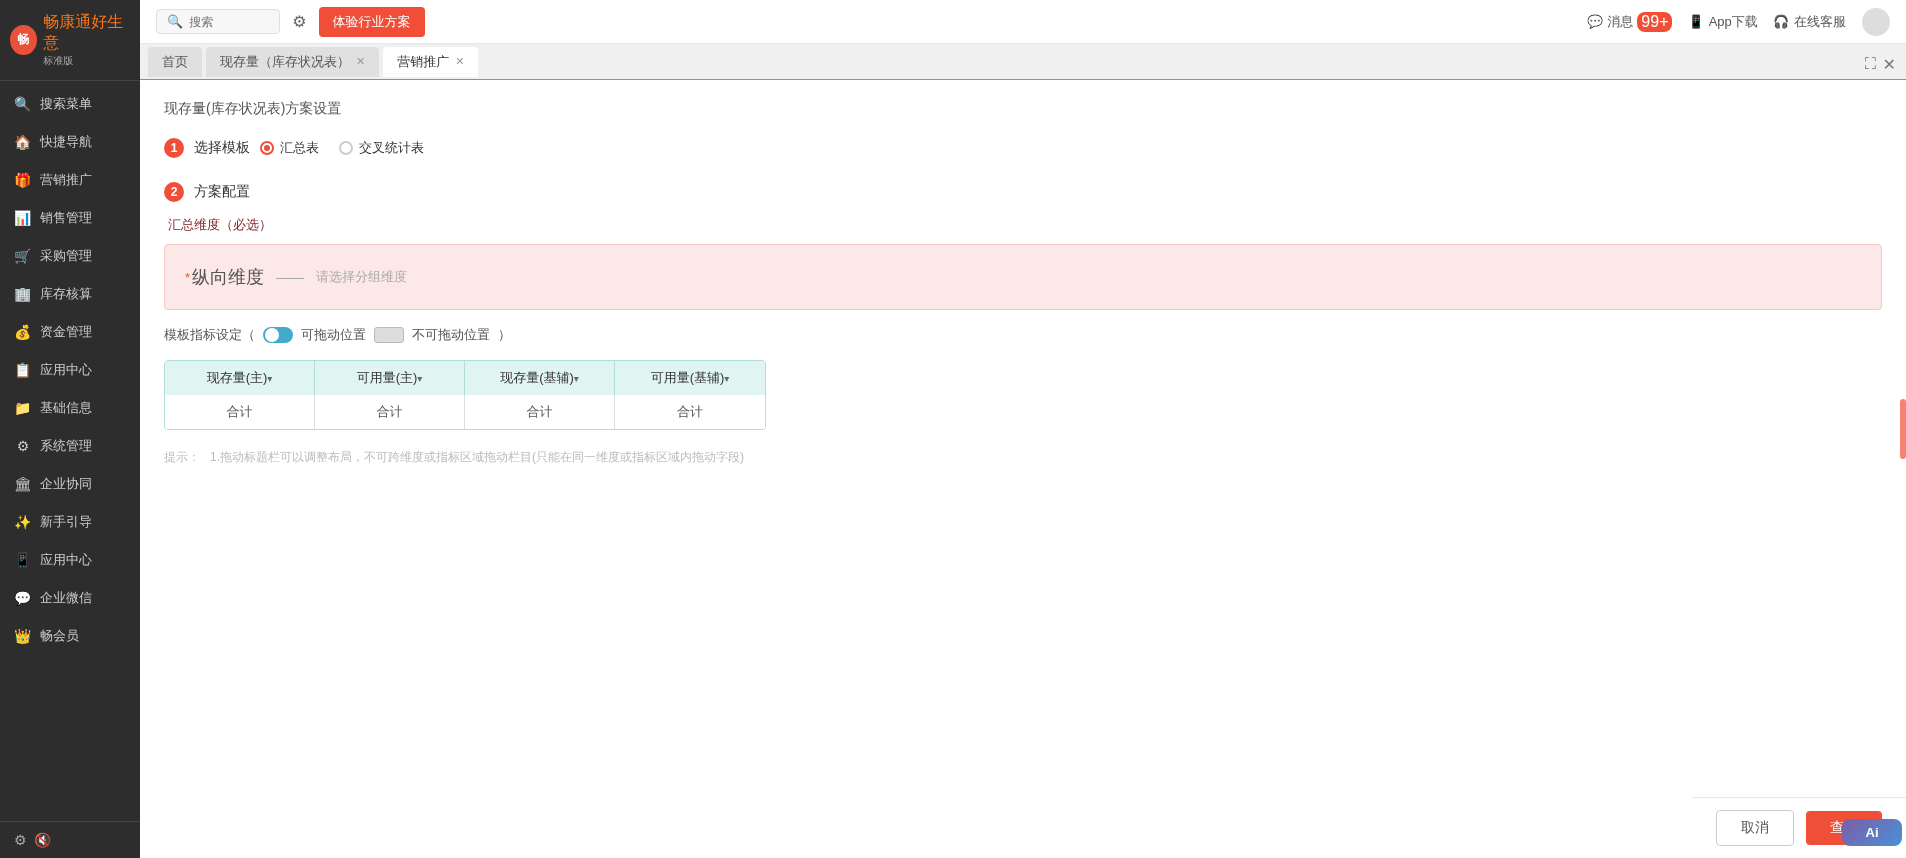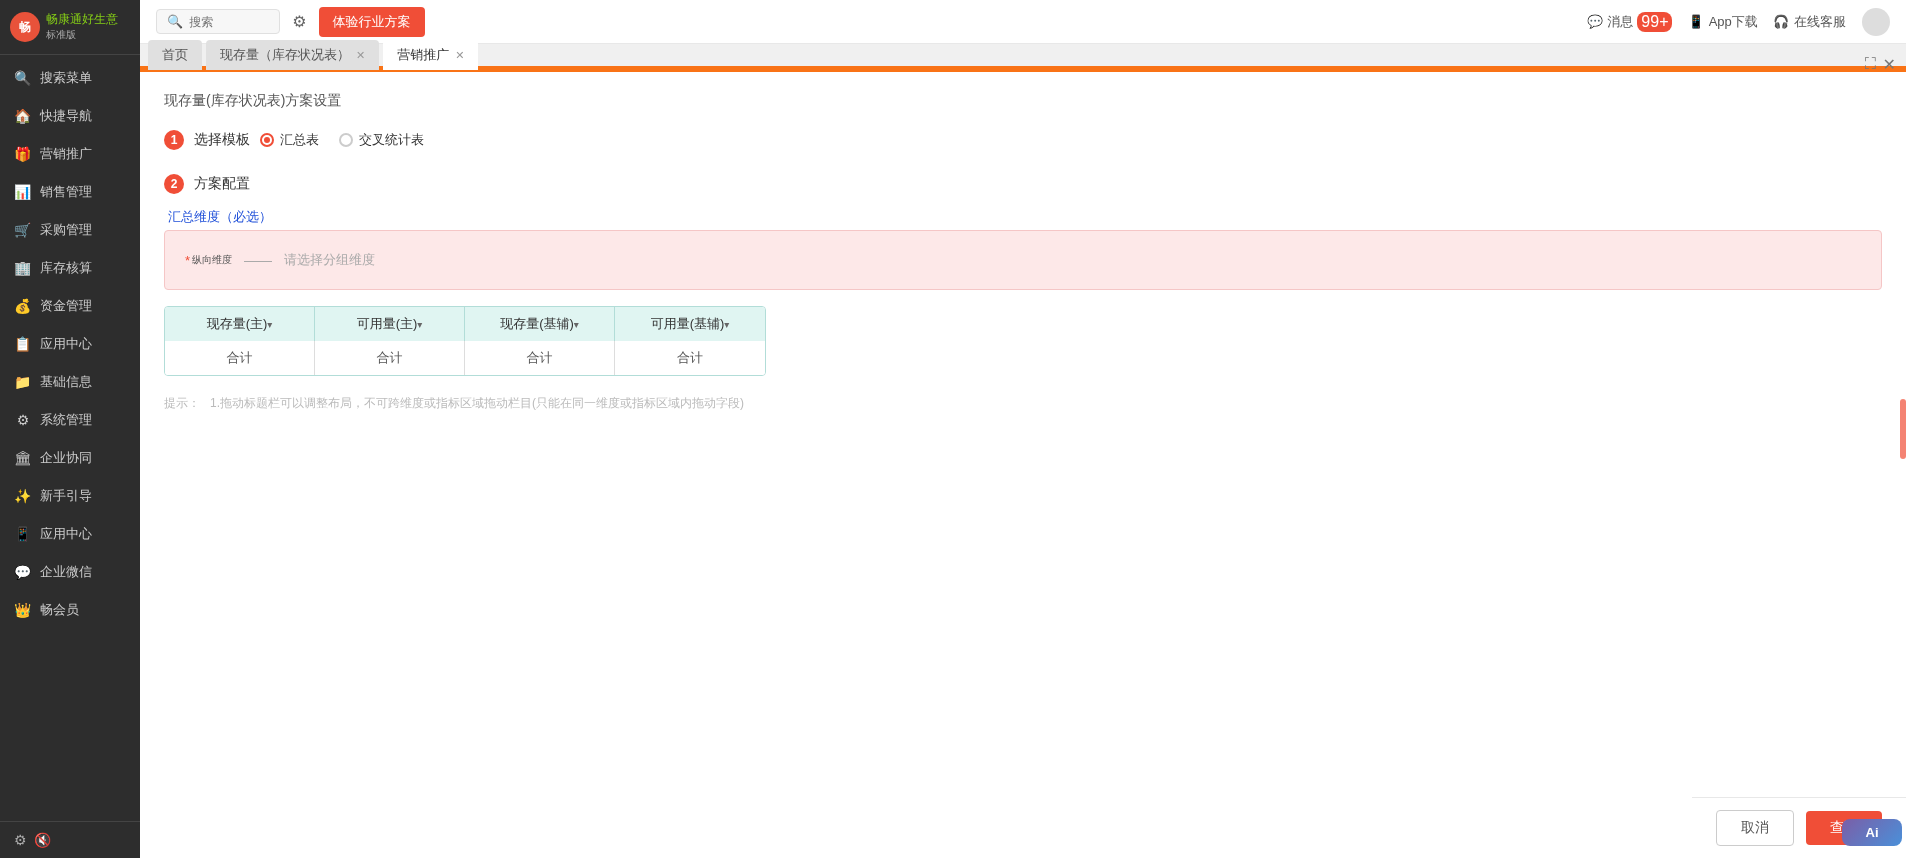--- a/index.html
+++ b/index.html
@@ -22,21 +22,21 @@
       gap: 6px;
       border-bottom: 1px solid #444;
     }
     .sidebar-logo-icon {
       width: 30px; height: 30px;
       background: #e8523a;
       border-radius: 50%;
       display: flex; align-items: center; justify-content: center;
       color: white; font-size: 12px; font-weight: bold;
     }
-    .sidebar-logo-text { font-size: 12px; color: #84cc16; line-height: 1.3; }
+    .sidebar-logo-text { font-size: 16px; color: #f97316; line-height: 1.3; }
     .sidebar-logo-badge { font-size: 10px; color: #aaa; }
     .sidebar-nav { flex: 1; overflow-y: auto; padding: 4px 0; }
     .sidebar-item {
       display: flex; align-items: center; gap: 8px;
       padding: 10px 14px; cursor: pointer; color: #ccc;
       font-size: 13px; transition: background 0.2s;
     }
     .sidebar-item .s-icon { width: 18px; height: 18px; display: flex; align-items: center; justify-content: center; font-size: 14px; }
     .sidebar-footer {
       display: flex; align-items: center; gap: 8px;
@@ -77,23 +77,23 @@
       font-size: 16px; padding: 1px 4px;
     }
     .topbar-avatar {
       width: 28px; height: 28px; border-radius: 50%; background: #ddd;
     }
 
     
     .tabs-bar {
       background: #f0f0f0;
       display: flex; align-items: center;
-      border-bottom: 6px solid #f97316;
+      border-bottom: 1px solid #f97316;
       padding: 0 8px;
-      height: 28px;
+      height: 36px;
     }
     .tab {
       display: flex; align-items: center; gap: 6px;
       padding: 6px 14px; font-size: 13px; cursor: pointer; color: #555;
       background: #e0e0e0; border-radius: 4px 4px 0 0; margin-right: 2px;
     }
     .tab.active { background: #fff; color: #333; font-weight: 500; }
     .tab-close { color: #999; font-size: 11px; cursor: pointer; }
 
     
@@ -118,29 +118,29 @@
     .template-options { display: flex; align-items: center; gap: 20px; text-align: center; }
     .radio-option { display: flex; align-items: center; gap: 6px; cursor: pointer; font-size: 13px; color: #333; }
     .radio-dot {
       width: 14px; height: 14px; border-radius: 50%; border: 2px solid #ccc;
       display: flex; align-items: center; justify-content: center;
     }
     .radio-dot.checked { border-color: #f04e37; }
     .radio-dot.checked::after { content: ''; width: 6px; height: 6px; border-radius: 50%; background: #f04e37; display: block; }
 
     
-    .config-label { font-size: 13px; color: #1d4ed8; margin-bottom: 4px; }
+    .config-label { font-size: 13px; color: #7f1d1d; margin-bottom: 10px; }
 
     
     .dimension-area {
       background: #fde8e8; border: 1px solid #f5c6c6; border-radius: 4px;
       padding: 20px; margin-bottom: 16px; display: flex; align-items: center;
     }
     .dim-required { color: #f04e37; margin-right: 2px; }
-    .dim-label { font-size: 10px; color: #555; }
+    .dim-label { font-size: 18px; color: #555; }
     .dim-separator { margin: 0 12px; color: #aaa; font-size: 14px; }
     .dim-placeholder { font-size: 13px; color: #aaa; }
 
     
     .indicator-row { display: flex; align-items: center; gap: 8px; margin-bottom: 16px; font-size: 13px; color: #555; }
     .indicator-box {
       width: 30px; height: 16px; border-radius: 10px; background: #ccc;
       position: relative; flex-shrink: 0;
     }
     .indicator-box::after {
@@ -369,20 +369,28 @@
 
         <div class="config-label" style="margin-left:4px;">汇总维度（必选）</div>
 
         <div class="dimension-area">
           <span class="dim-required">*</span>
           <span class="dim-label">纵向维度</span>
           <span class="dim-separator">——</span>
           <span class="dim-placeholder">请选择分组维度</span>
         </div>
 
+        <div class="indicator-row">
+          <span>模板指标设定（</span>
+          <div class="indicator-box active"></div>
+          <span>可拖动位置</span>
+          <div class="indicator-inactive"></div>
+          <span>不可拖动位置</span>
+          <span>）</span>
+        </div>
 
         <div class="stats-section">
           <div class="stats-table">
             <div class="stats-table-header" id="stats-header">
                 <div class="stats-col-header">
                   <span>现存量(主)</span>
                   <span class="chevron">▾</span>
                 </div>
                 <div class="stats-col-header">
                   <span>可用量(主)</span>

